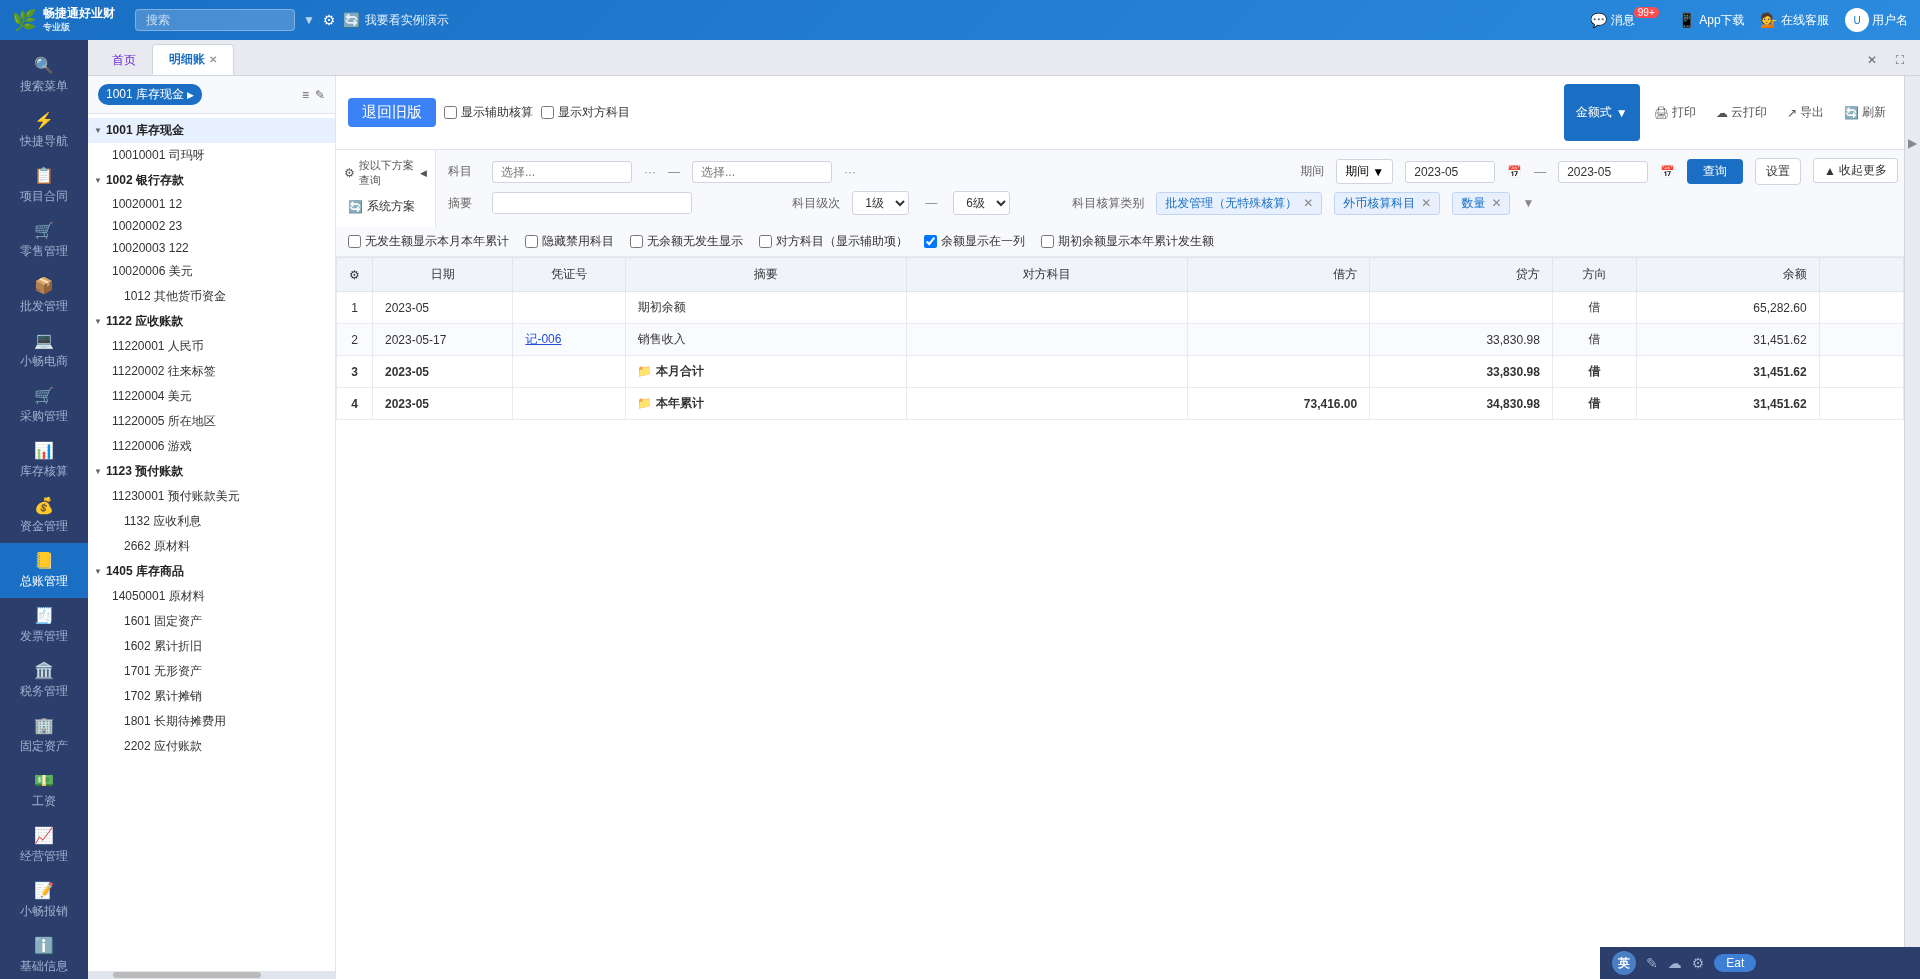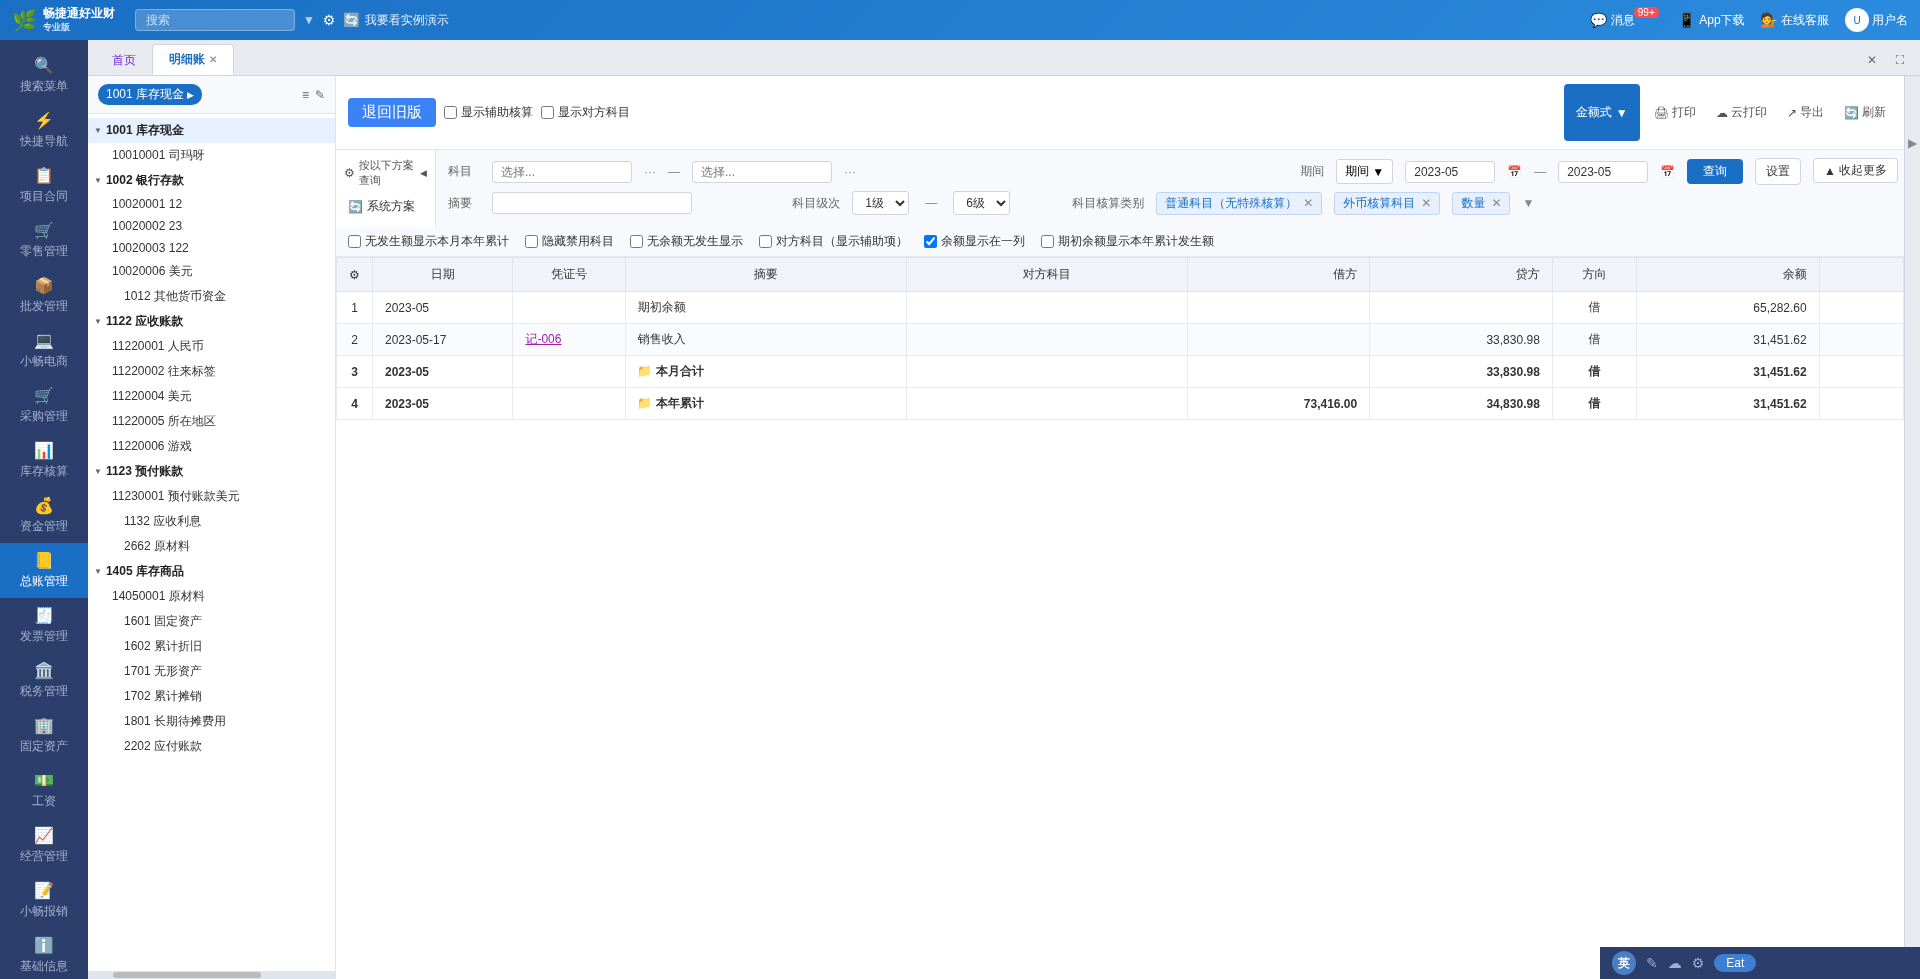--- a/index.html
+++ b/index.html
@@ -387,21 +387,21 @@
     .data-table td {
       border: 1px solid #e8eaef;
       padding: 7px 12px;
       color: #333;
       white-space: nowrap;
     }
     .data-table .row-bold td { font-weight: bold; }
     .gear-col { width: 36px; text-align: center; }
     .num-col { text-align: right; }
     .center-col { text-align: center; }
-    .link-style { color: #a21caf; cursor: pointer; text-decoration: underline; }
+    .link-style { color: #1d4ed8; cursor: pointer; text-decoration: underline; }
 
     
     .options-row {
       display: flex;
       align-items: center;
       gap: 16px;
       padding: 6px 12px;
       background: #f8f9fc;
       border-bottom: 1px solid #e8eaef;
       flex-wrap: wrap;
@@ -783,21 +783,21 @@
               <select class="filter-select">
                 <option>1级</option><option>2级</option><option>3级</option><option>4级</option><option>5级</option><option>6级</option>
               </select>
               <span style="color:#888;margin:0 4px;">—</span>
               <select class="filter-select">
                 <option>6级</option><option>1级</option><option>2级</option><option>3级</option><option>4级</option><option>5级</option>
               </select>
               <span style="flex:0.1"></span>
               <span class="filter-label" style="min-width:64px;">科目核算类别</span>
               <div class="filter-tag">
-                <span>普通科目（无特殊核算）</span>
+                <span>批发管理（无特殊核算）</span>
                 <span class="tag-x">✕</span>
               </div>
               <div class="filter-tag">
                 <span>外币核算科目</span>
                 <span class="tag-x">✕</span>
               </div>
               <div class="filter-tag">
                 <span>数量</span>
                 <span class="tag-x">✕</span>
               </div>

